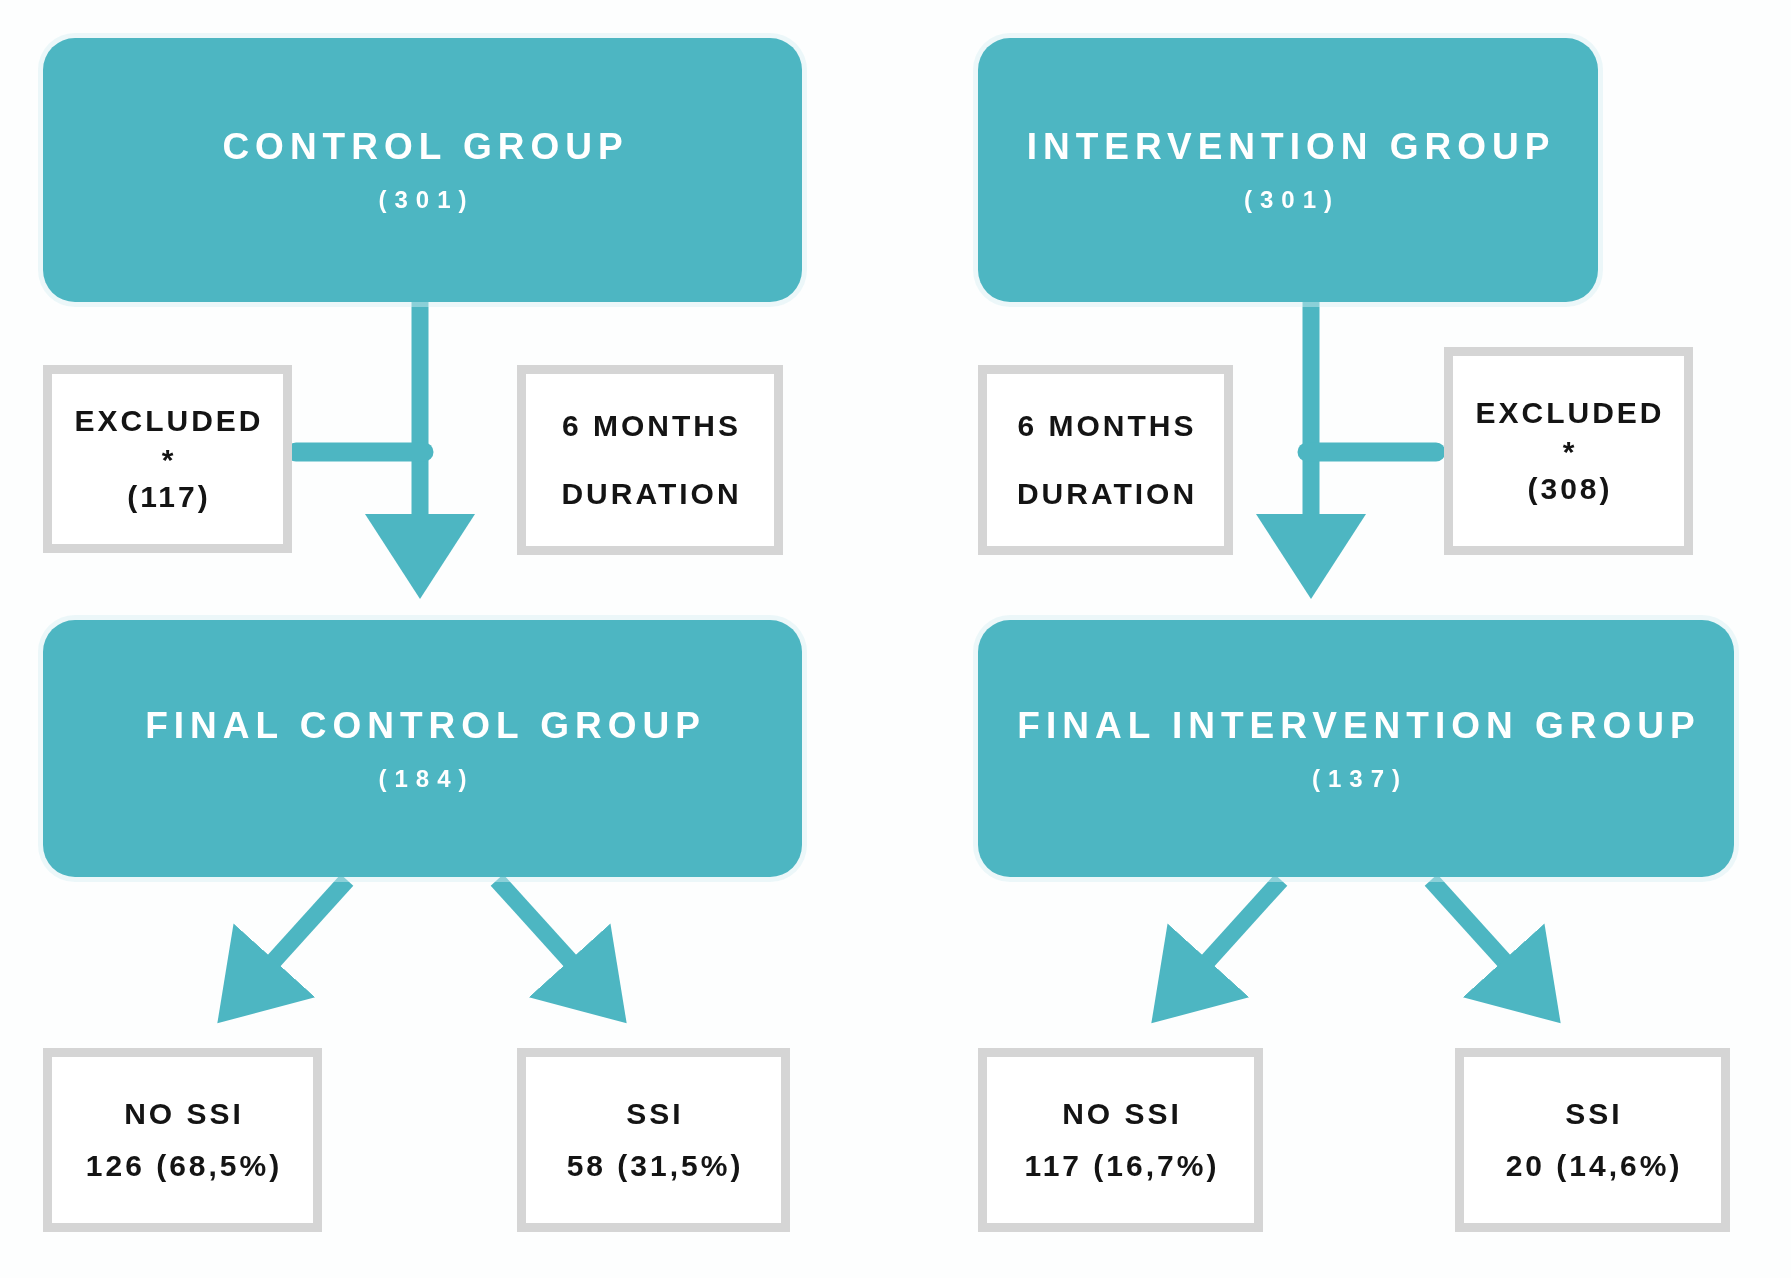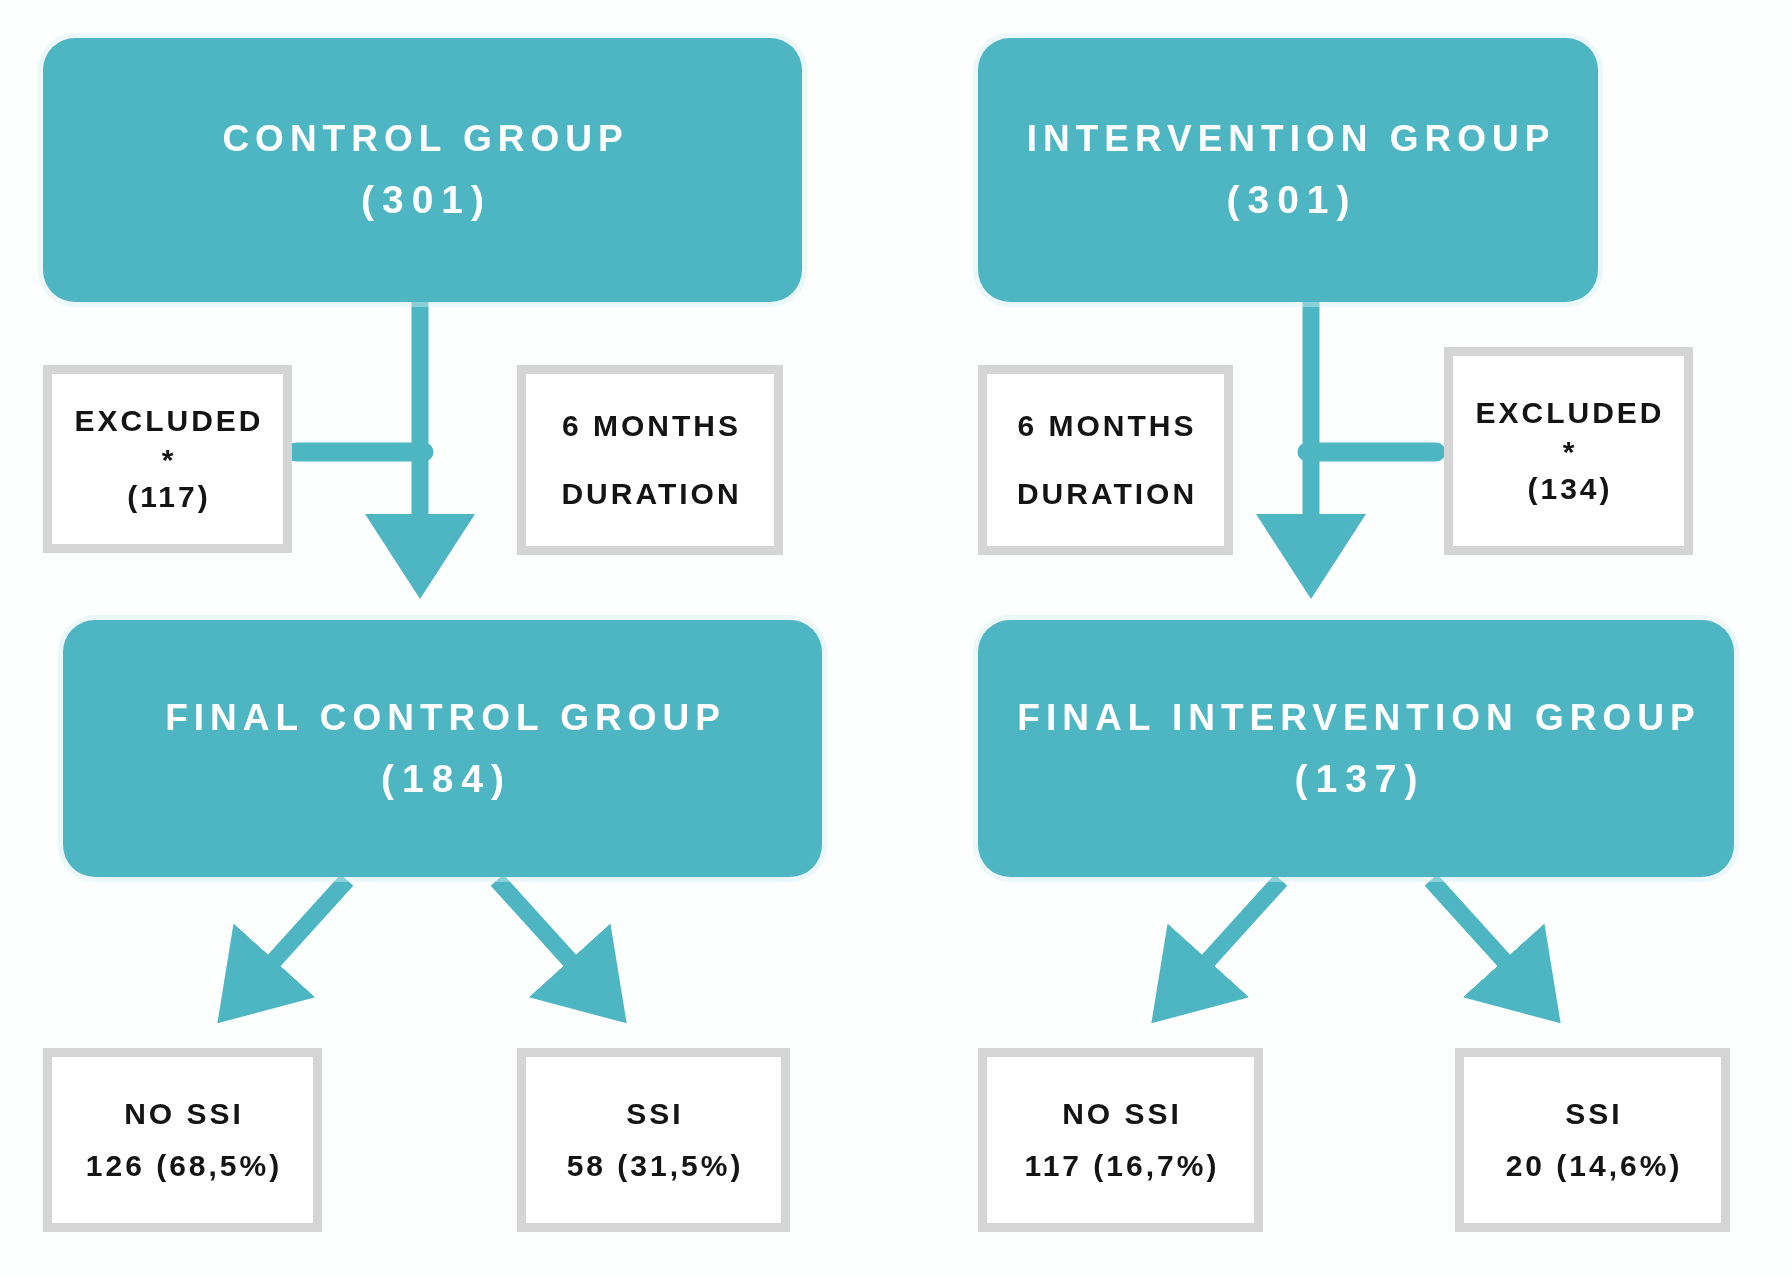--- a/index.html
+++ b/index.html
@@ -7,37 +7,37 @@
     position:relative;width:1791px;height:1278px;background:#fdfefe;
     font-family:"Liberation Sans",sans-serif;overflow:hidden;
   }
   
   .teal-box{
     position:absolute;background:#4db6c2;border-radius:32px;color:#ffffff;
     display:flex;flex-direction:column;align-items:center;justify-content:center;
     text-align:center;box-shadow:0 0 0 5px rgba(215,240,243,.45);
   }
   .teal-title{font-weight:bold;font-size:37px;letter-spacing:6px;text-indent:6px;}
-  .teal-count{font-weight:bold;font-size:39px;letter-spacing:8px;text-indent:8px;margin-top:18px;}
+  .teal-count{font-weight:bold;font-size:24px;letter-spacing:8px;text-indent:8px;margin-top:18px;}
   
   .white-box{
     position:absolute;background:#ffffff;border:9px solid #d5d5d5;box-sizing:border-box;
     display:flex;flex-direction:column;align-items:center;justify-content:center;
     text-align:center;color:#141414;font-weight:bold;
   }
   .wb-line{font-size:30px;letter-spacing:3px;text-indent:3px;line-height:1.15;}
   .wb-star{font-size:30px;line-height:.9;}
   .gap-sm{row-gap:7px;}
   .gap-md{row-gap:20px;gap:34px;}
   .gap-lg{row-gap:18px;}
   
   #ctl-top      {left:43px;  top:38px;   width:759px; height:264px;}
   #ctl-excluded {left:43px;  top:365px;  width:249px; height:188px;}
   #ctl-months   {left:517px; top:365px;  width:266px; height:190px;}
-  #ctl-final    {left:43px;  top:620px;  width:759px; height:257px;margin-left:20px;}
+  #ctl-final    {left:43px;  top:620px;  width:759px; height:257px;}
   #ctl-nossi    {left:43px;  top:1048px; width:279px; height:184px;}
   #ctl-ssi      {left:517px; top:1048px; width:273px; height:184px;}
   
   #int-top      {left:978px; top:38px;   width:620px; height:264px;}
   #int-months   {left:978px; top:365px;  width:255px; height:190px;}
   #int-excluded {left:1444px;top:347px;  width:249px; height:208px;}
   #int-final    {left:978px; top:620px;  width:756px; height:257px;}
   #int-nossi    {left:978px; top:1048px; width:285px; height:184px;}
   #int-ssi      {left:1455px;top:1048px; width:275px; height:184px;}
   
@@ -105,21 +105,21 @@
   </div>
 
   <div class="white-box gap-md" id="int-months">
     <div class="wb-line">6 MONTHS</div>
     <div class="wb-line">DURATION</div>
   </div>
 
   <div class="white-box gap-sm" id="int-excluded">
     <div class="wb-line">EXCLUDED</div>
     <div class="wb-star">*</div>
-    <div class="wb-line">(134)</div>
+    <div class="wb-line">(308)</div>
   </div>
 
   <div class="teal-box" id="int-final">
     <div class="teal-title">FINAL INTERVENTION GROUP</div>
     <div class="teal-count">(137)</div>
   </div>
 
   <div class="white-box gap-lg" id="int-nossi">
     <div class="wb-line">NO SSI</div>
     <div class="wb-line">117 (16,7%)</div>

